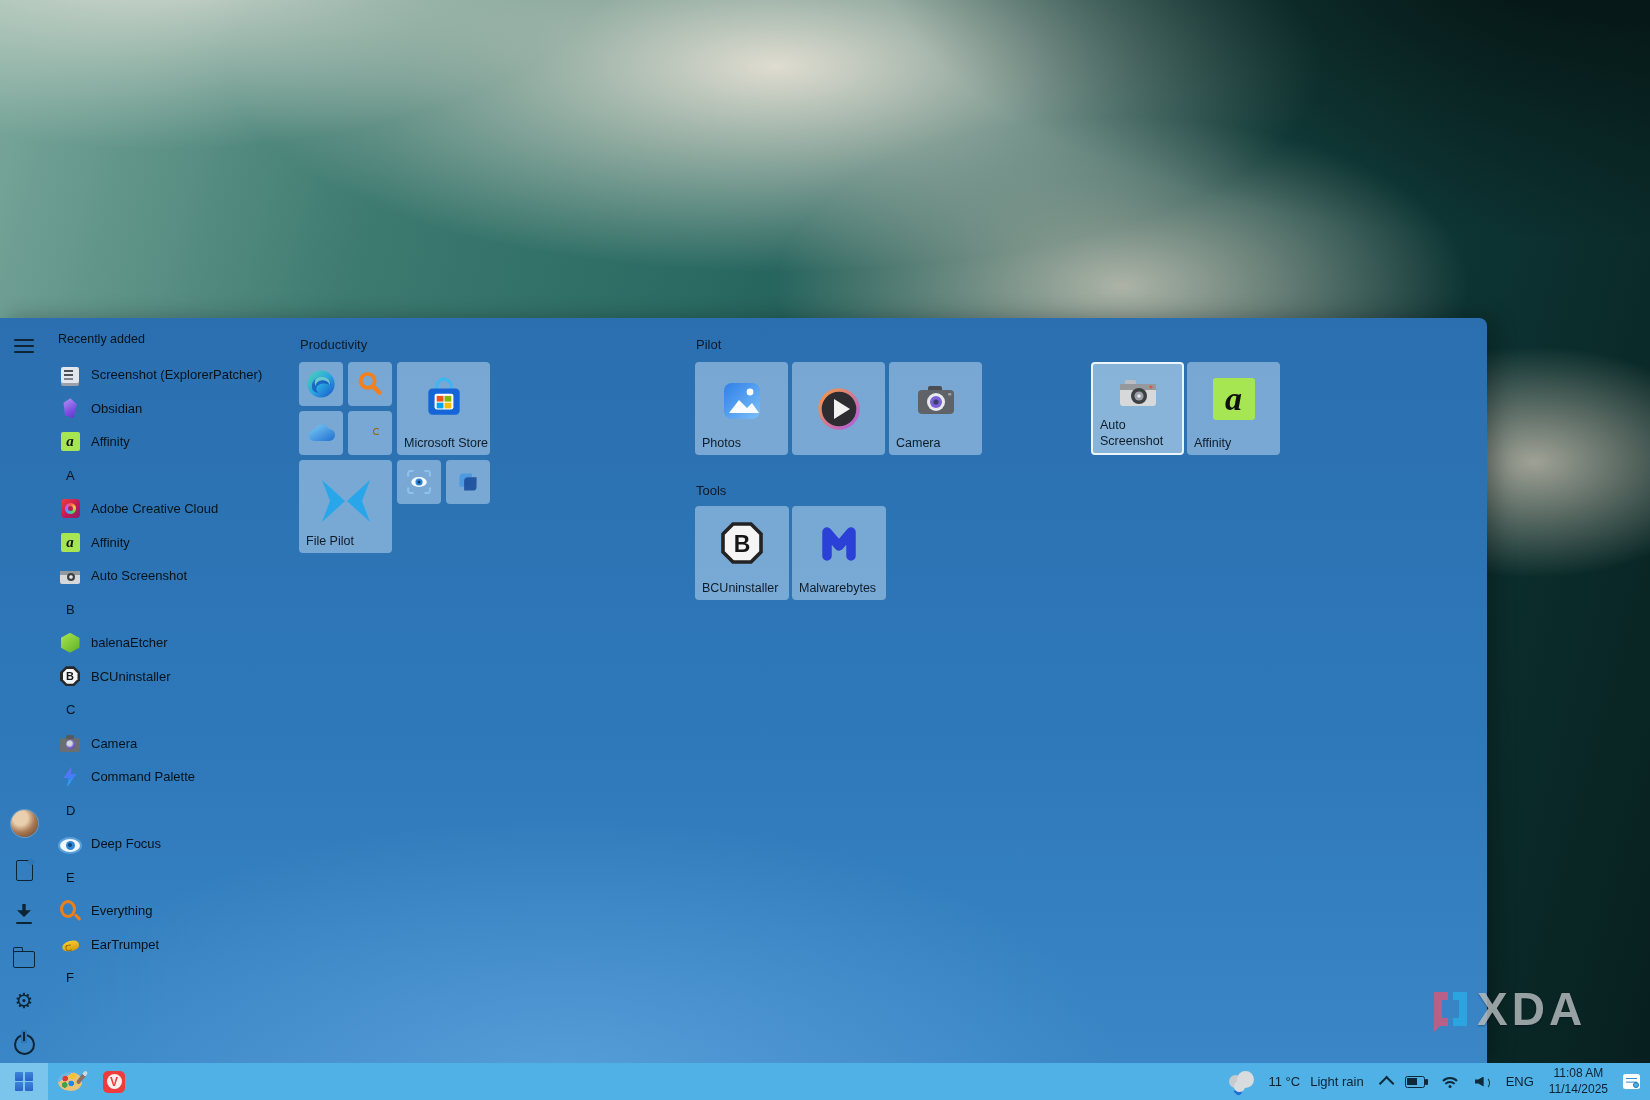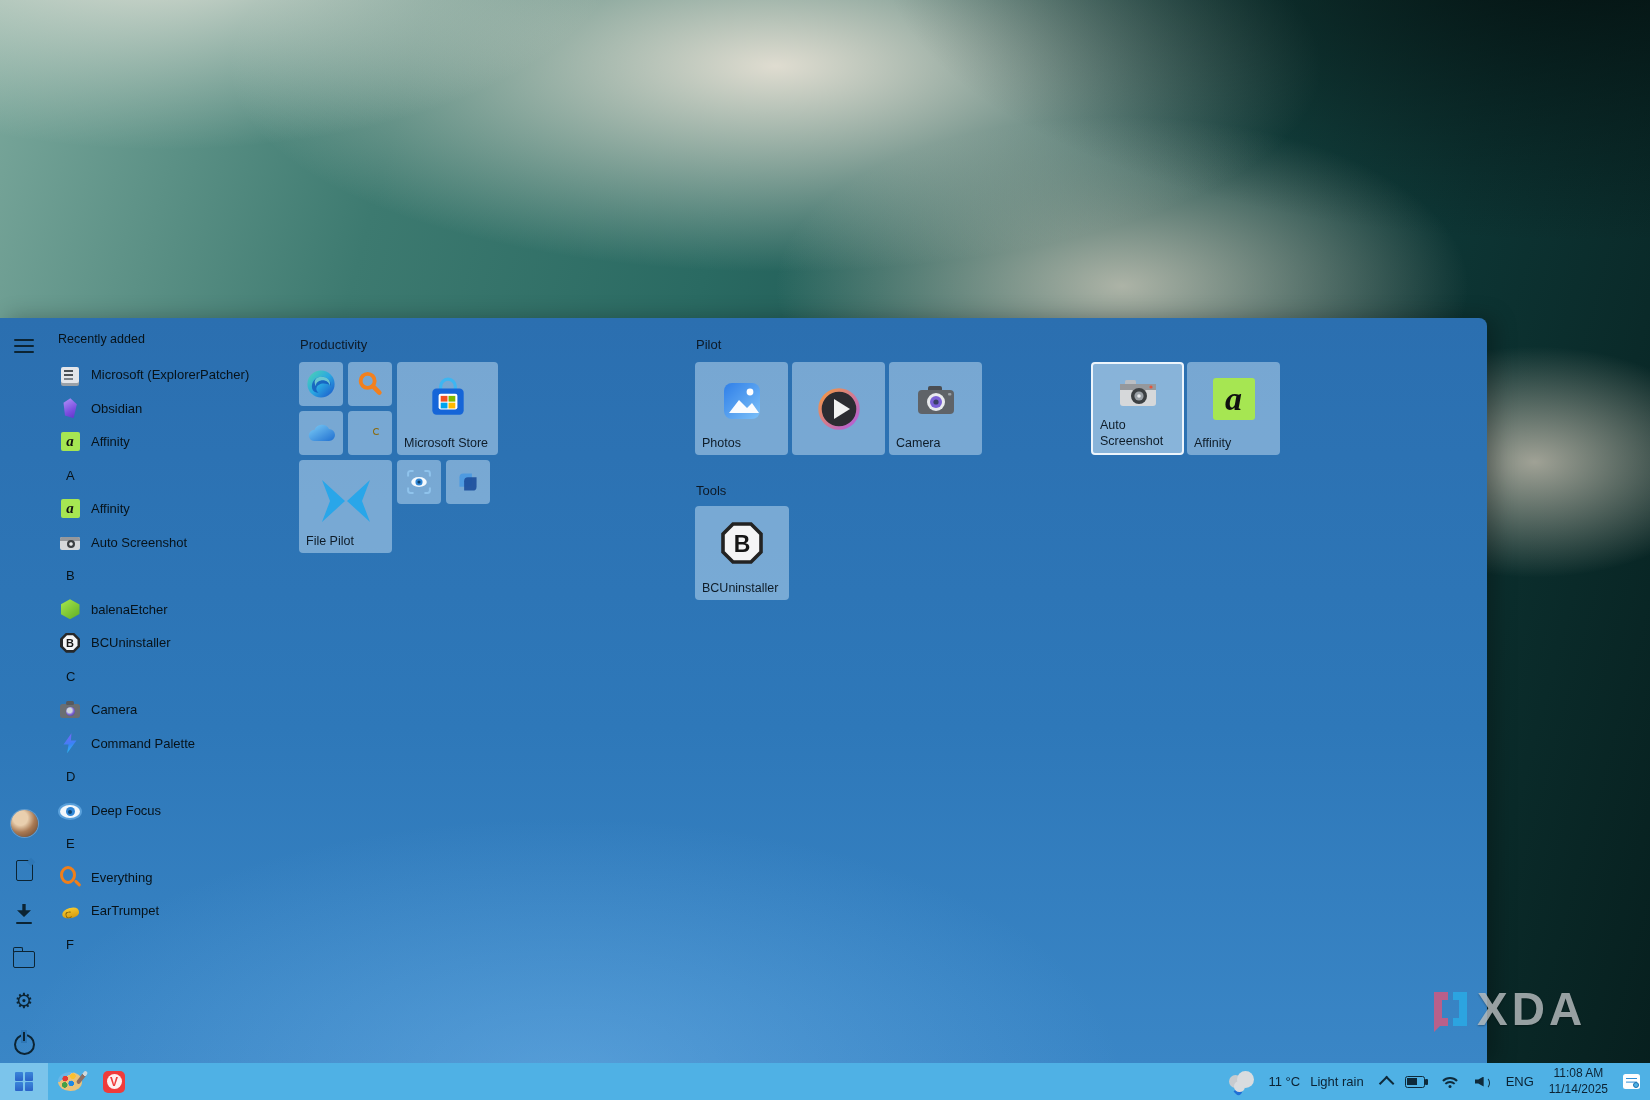--- a/index.html
+++ b/index.html
@@ -209,36 +209,42 @@
     </div>
   </div>
 
   <div class="applist">
     <div class="al-header">Recently added</div>
     <div class="al-rows">
       <div class="al-row">
         <span class="lic">
             <span class="i-props"></span>
           </span>
-        <span class="lbl">Microsoft (ExplorerPatcher)</span>
+        <span class="lbl">Screenshot (ExplorerPatcher)</span>
       </div>
       <div class="al-row">
         <span class="lic">
             <span class="i-obsidian"></span>
           </span>
         <span class="lbl">Obsidian</span>
       </div>
       <div class="al-row">
         <span class="lic">
             <span class="i-aff">a</span>
           </span>
         <span class="lbl">Affinity</span>
       </div>
       <div class="al-sec">
         <span>A</span>
+      </div>
+      <div class="al-row">
+        <span class="lic">
+            <span class="i-adobe"></span>
+          </span>
+        <span class="lbl">Adobe Creative Cloud</span>
       </div>
       <div class="al-row">
         <span class="lic">
             <span class="i-aff">a</span>
           </span>
         <span class="lbl">Affinity</span>
       </div>
       <div class="al-row">
         <span class="lic">
             <span class="i-shot"></span>
@@ -326,21 +332,21 @@
     </span>
   </div>
   <div class="tile" style="left:348px;top:44px;width:44px;height:44px;">
     <span class="cicon" style="top:8px;">
       <svg width="28" height="28" viewBox="0 0 36 36">
         <circle cx="15" cy="14" r="9" fill="none" stroke="#f2801e" stroke-width="5"></circle>
         <line x1="22" y1="21" x2="30" y2="29" stroke="#f2801e" stroke-width="6" stroke-linecap="round"></line>
       </svg>
     </span>
   </div>
-  <div class="tile" style="left:397px;top:44px;width:101px;height:93px;padding-left:29px;">
+  <div class="tile" style="left:397px;top:44px;width:93px;height:93px;padding-left:29px;">
     <span class="cicon" style="top:14px;">
       <svg width="46" height="46" viewBox="0 0 44 44">
         <path d="M15 13v-3a7 7 0 0 1 14 0v3" fill="none" stroke="#3db6f2" stroke-width="3"></path>
         <rect x="7" y="12" width="30" height="25" rx="4" fill="#1565d8"></rect>
         <rect x="13" y="17" width="18" height="15" rx="2" fill="#fff"></rect>
         <rect x="15" y="19" width="6.5" height="5.5" fill="#f25022"></rect>
         <rect x="22.5" y="19" width="6.5" height="5.5" fill="#7fba00"></rect>
         <rect x="15" y="25.5" width="6.5" height="5.5" fill="#00a4ef"></rect>
         <rect x="22.5" y="25.5" width="6.5" height="5.5" fill="#ffb900"></rect>
       </svg>
@@ -462,20 +468,28 @@
 
   <div class="tile" style="left:695px;top:188px;width:94px;height:94px;">
     <span class="cicon" style="top:15px;">
       <svg width="44" height="44" viewBox="0 0 44 44">
         <polygon points="13,3 31,3 41,13 41,31 31,41 13,41 3,31 3,13" fill="#f5f5f6" stroke="#232323" stroke-width="3.6"></polygon>
         <text x="22" y="23" text-anchor="middle" dominant-baseline="central" font-size="23" font-weight="bold" fill="#161616" font-family="Liberation Sans, sans-serif">B</text>
       </svg>
     </span>
     <span class="tlabel nowrap">BCUninstaller</span>
   </div>
+  <div class="tile" style="left:792px;top:188px;width:94px;height:94px;">
+    <span class="cicon" style="top:15px;">
+      <svg width="44" height="44" viewBox="0 0 44 44">
+        <path d="M10 35V11l12 14 12-14v24" fill="none" stroke="#2b40d6" stroke-width="9.5" stroke-linecap="round" stroke-linejoin="round"></path>
+      </svg>
+    </span>
+    <span class="tlabel nowrap">Malwarebytes</span>
+  </div>
 </div>
 
 <div class="taskbar">
   <div class="tb-start">
     <span class="winlogo">
         <i></i>
         <i></i>
         <i></i>
         <i></i>
       </span>

